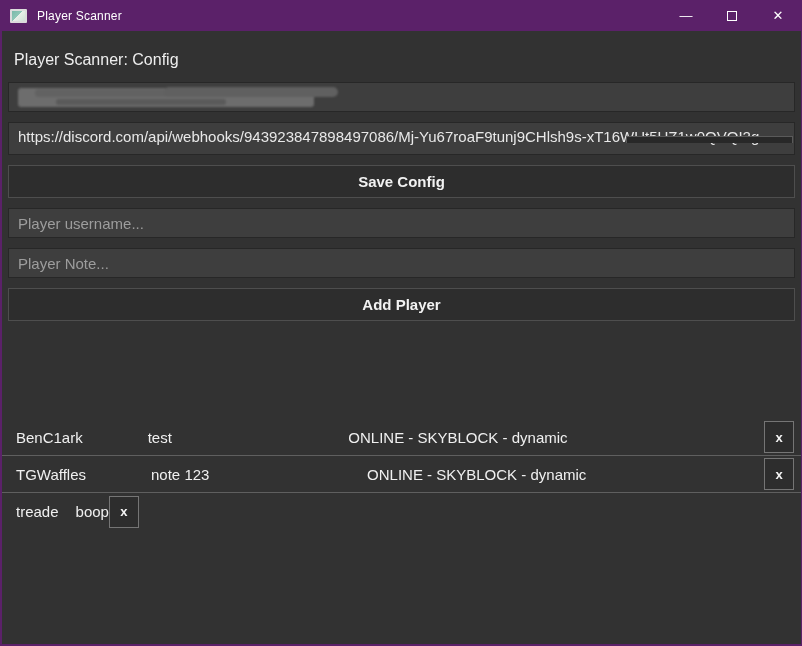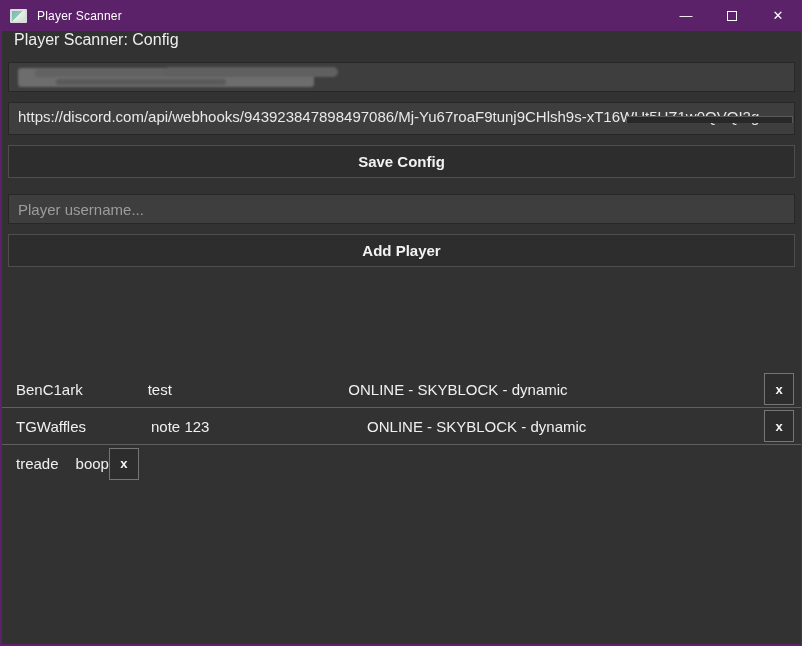--- a/index.html
+++ b/index.html
@@ -53,21 +53,22 @@
     width: 10px; height: 10px;
     border: 1px solid #ffffff;
     display: inline-block;
   }
 
   
   .content { padding: 0 6px; }
   .page-title {
     color: #eeeeee;
     font-size: 16px;
-    padding: 0 6px 13px 6px;
+    padding: 12px 6px 13px 6px;
+    margin-top: 8px;
   }
 
   .field, .text-input {
     display: block;
     width: 100%;
     background: #3e3e3e;
     border: 1px solid #272727;
     color: #e8e8e8;
     font-family: "Liberation Sans", "DejaVu Sans", sans-serif;
     font-size: 15px;
@@ -113,21 +114,21 @@
     display: block;
     width: 100%;
     height: 33px;
     background: #2d2d2d;
     border: 1px solid #4e4e4e;
     color: #f2f2f2;
     font-family: "Liberation Sans", "DejaVu Sans", sans-serif;
     font-size: 15px;
     font-weight: bold;
     text-align: center;
-    margin-bottom: 16px;
+    margin-bottom: 10px;
     cursor: default;
   }
 
   .big-gap { height: 88px; }
 
   
   .player-list { margin: 0 -6px; }
   .player-row {
     height: 37px;
     display: flex;
@@ -188,20 +189,21 @@
     <div class="field-wrap">
       <input class="text-input webhook-input" type="text" value="https://discord.com/api/webhooks/943923847898497086/Mj-Yu67roaF9tunj9CHlsh9s-xT16WUt5UZ1w0QVQI2g" style="">
       <div class="hscroll-thumb"></div>
     </div>
 
 
     <button class="btn">Save Config</button>
 
     <input class="text-input" type="text" placeholder="Player username..." style="">
 
+    <input class="text-input" type="text" placeholder="Player Note..." style="">
 
     <button class="btn">Add Player</button>
 
     <div class="big-gap"></div>
 
     <div class="player-list">
 
       <div class="player-row">
         <span class="p-name">BenC1ark</span>
         <span class="p-note">test</span>

